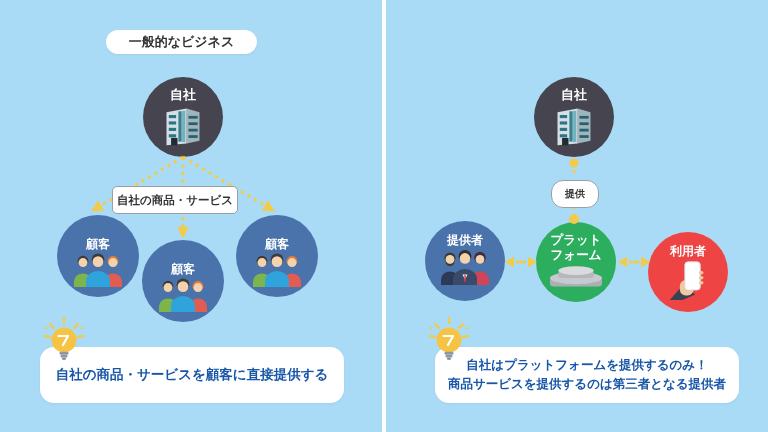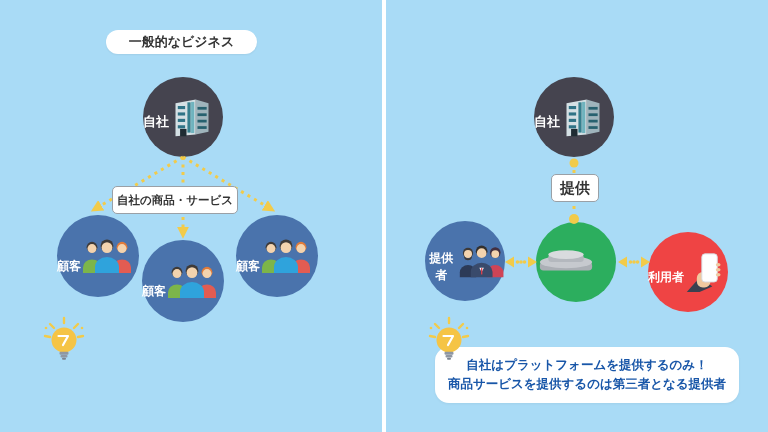--- a/index.html
+++ b/index.html
@@ -6,45 +6,45 @@
   body{font-family:"Liberation Sans","DejaVu Sans",sans-serif;}
   .stage{position:relative;width:768px;height:432px;background:#A9DBF6;overflow:hidden;}
   .divider{position:absolute;left:382px;top:0;width:4px;height:432px;background:#FFFFFF;}
 
   .title-pill{position:absolute;top:30px;height:24px;background:#FFFFFF;border-radius:999px;
     display:flex;align-items:center;justify-content:center;font-size:13px;font-weight:700;color:#333;
     box-shadow:0 1px 2px rgba(0,0,0,0.06);z-index:4;}
   .pill-left{left:106px;width:151px;}
   .pill-right{left:499px;width:156px;}
 
-  .circle{position:absolute;border-radius:50%;display:flex;flex-direction:row;align-items:center;z-index:1;}
+  .circle{position:absolute;border-radius:50%;display:flex;flex-direction:column;align-items:center;z-index:1;}
   .circle .clabel{color:#fff;font-weight:700;text-align:center;}
 
   .company{width:80px;height:80px;background:#45444F;}
   .company .clabel{font-size:13px;margin-top:9px;}
   .company-left{left:143px;top:77px;}
   .company-right{left:534px;top:77px;}
 
   .customer{width:82px;height:82px;background:#4A73AC;}
   .customer .clabel{font-size:12px;margin-top:21px;}
   .cust-1{left:57px;top:215px;}
   .cust-2{left:142px;top:240px;}
   .cust-3{left:236px;top:215px;}
 
-  .provider{left:425px;top:221px;width:80px;height:80px;background:#4A73AC;justify-content:center;}
+  .provider{left:425px;top:221px;width:80px;height:80px;background:#4A73AC;}
   .provider .clabel{font-size:12px;margin-top:11px;}
   .platform{left:536px;top:222px;width:80px;height:80px;background:#2CAE5E;}
   .platform .clabel{font-size:12.5px;line-height:1.2;margin-top:11px;}
   .user{left:648px;top:232px;width:80px;height:80px;background:#ef4444;}
   .user .clabel{font-size:12px;margin-top:11px;}
 
   .flow-label{position:absolute;background:#FFFFFF;border:1.5px solid #9AA0A6;border-radius:5px;
     display:flex;align-items:center;justify-content:center;color:#333;font-weight:700;z-index:4;}
   .flow-left{left:112px;top:186px;width:124px;height:26px;font-size:11.5px;}
-  .flow-right{left:551px;top:174px;width:46px;height:26px;font-size:15px;}
+  .flow-right{left:551px;top:180px;width:46px;height:26px;font-size:10px;border-radius:12px;}
 
   .summary-box{position:absolute;top:347px;width:304px;height:56px;background:#FFFFFF;border-radius:14px;
     display:flex;flex-direction:column;align-items:center;justify-content:center;color:#1856A8;font-weight:700;
     text-align:center;z-index:3;box-shadow:0 1px 3px rgba(0,0,0,0.05);}
   .summary-left{left:40px;font-size:13.5px;}
   .summary-right{left:427px;font-size:12.5px;line-height:1.55;margin-left:8px;}
 
   .bulb{position:absolute;width:48px;height:52px;z-index:5;}
   .bulb-left{left:40px;top:316px;}
   .bulb-right{left:425px;top:316px;}
@@ -182,20 +182,23 @@
     </g>
     <circle cx="6" cy="12" r="1.3" fill="#F2CB4A"></circle>
       <circle cx="42" cy="12" r="1.3" fill="#F2CB4A"></circle>
     <circle cx="24" cy="24" r="12.5" fill="#F5C445"></circle>
     <path d="M18.5,20 h9.5 l-5,9" stroke="#FFFFFF" stroke-width="2.2" fill="none" stroke-linecap="round" stroke-linejoin="round"></path>
     <rect x="19.5" y="35.7" width="9" height="3" rx="1.2" fill="#8F97A3"></rect>
     <rect x="20.5" y="39" width="7" height="2.6" rx="1.1" fill="#8F97A3"></rect>
     <rect x="22" y="41.8" width="4" height="2" rx="1" fill="#7C8490"></rect>
   </svg>
 
+  <div class="summary-box summary-left">
+    <span>自社の商品・サービスを顧客に直接提供する</span>
+  </div>
 
 
   <div class="circle company company-right">
     <div class="clabel">自社</div>
     <svg class="icon" width="46" height="44" viewBox="0 0 48 48">
       <polygon points="28,5 42,9 42,40 28,43" fill="#9FB4BC"></polygon>
       <polygon points="6,9 28,5 28,43 6,45" fill="#D4E0E4"></polygon>
       <g fill="#2F7386">
         <rect x="8.5" y="12" width="8" height="3.4"></rect>
           <rect x="8.5" y="19" width="8" height="3.4"></rect>
@@ -230,20 +233,24 @@
       <path d="M32 36 v-5.5 a9 8 0 0 1 18 0 v5.5 z" fill="#CF4456"></path>
       <circle cx="26" cy="7.4" r="6.4" fill="#33302E"></circle>
         <circle cx="26" cy="9.4" r="5.3" fill="#F3D3AE"></circle>
       <path d="M14 36 v-6 a12 10 0 0 1 24 0 v6 z" fill="#394A6B"></path>
       <polygon points="23.5,25.5 28.5,25.5 26,30.5" fill="#FFFFFF"></polygon>
       <rect x="25.3" y="25.8" width="1.5" height="7" fill="#D8414E"></rect>
     </svg>
   </div>
 
   <div class="circle platform">
+    <div class="clabel">
+      <div>プラット</div>
+      <div>フォーム</div>
+    </div>
     <svg class="icon" width="60" height="28" viewBox="0 0 64 30" style="margin-top:2px;">
       <rect x="4" y="14" width="56" height="9" rx="4" fill="#ABAFB5"></rect>
       <ellipse cx="32" cy="14" rx="28" ry="6.5" fill="#C6C9CE"></ellipse>
       <rect x="13" y="6" width="38" height="8" rx="3.5" fill="#B4B8BE"></rect>
       <ellipse cx="32" cy="6" rx="19" ry="4.6" fill="#D9DBDE"></ellipse>
     </svg>
   </div>
 
   <div class="circle user">
     <div class="clabel">利用者</div>

